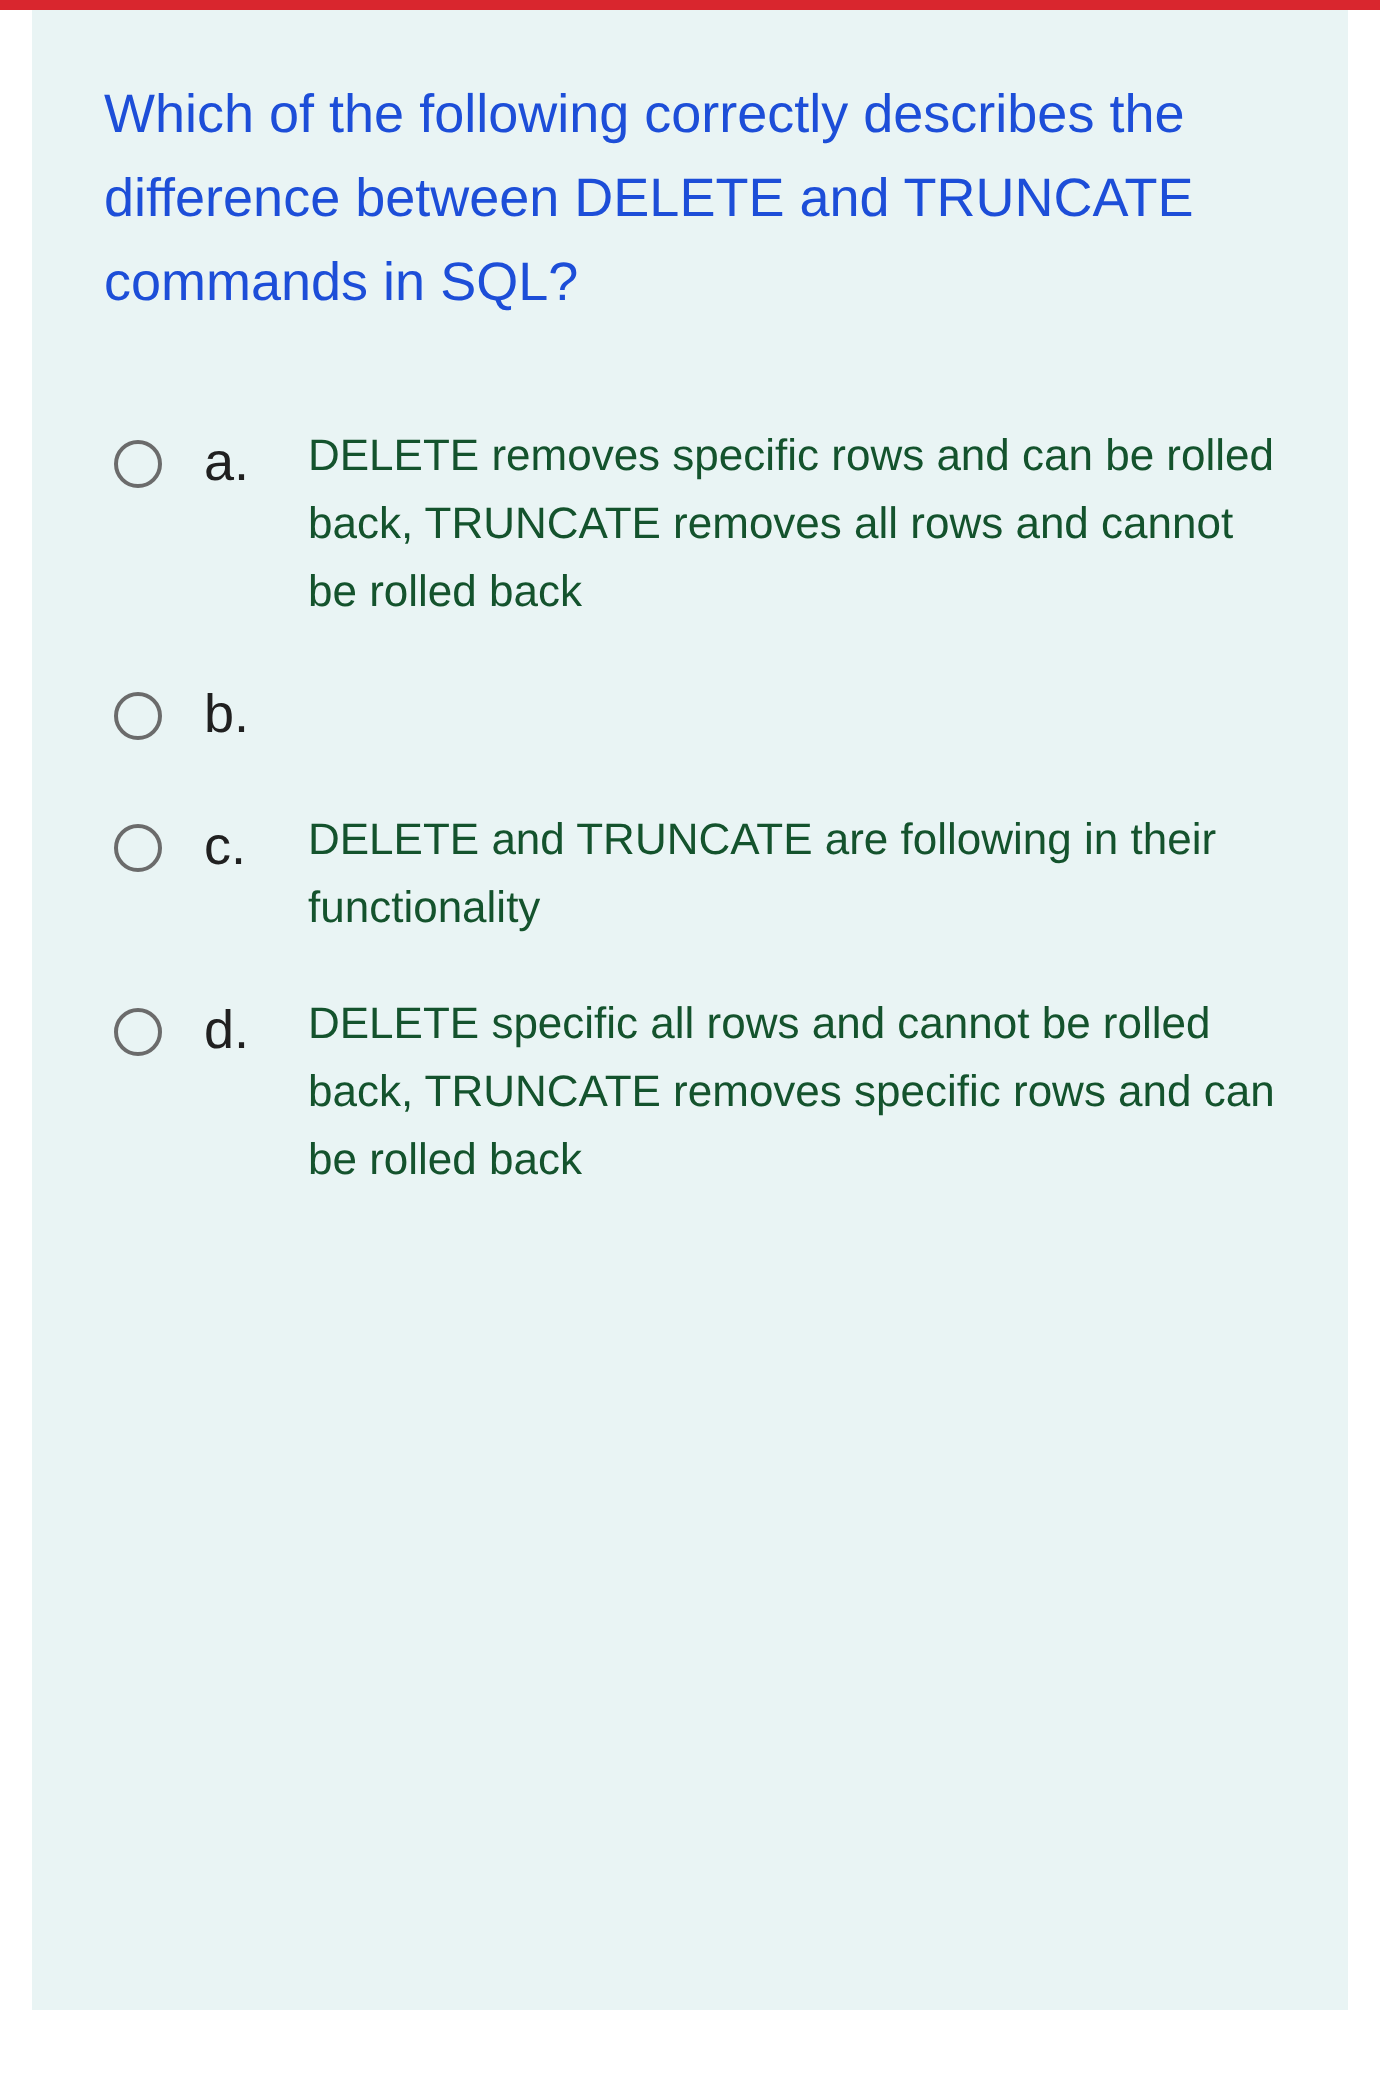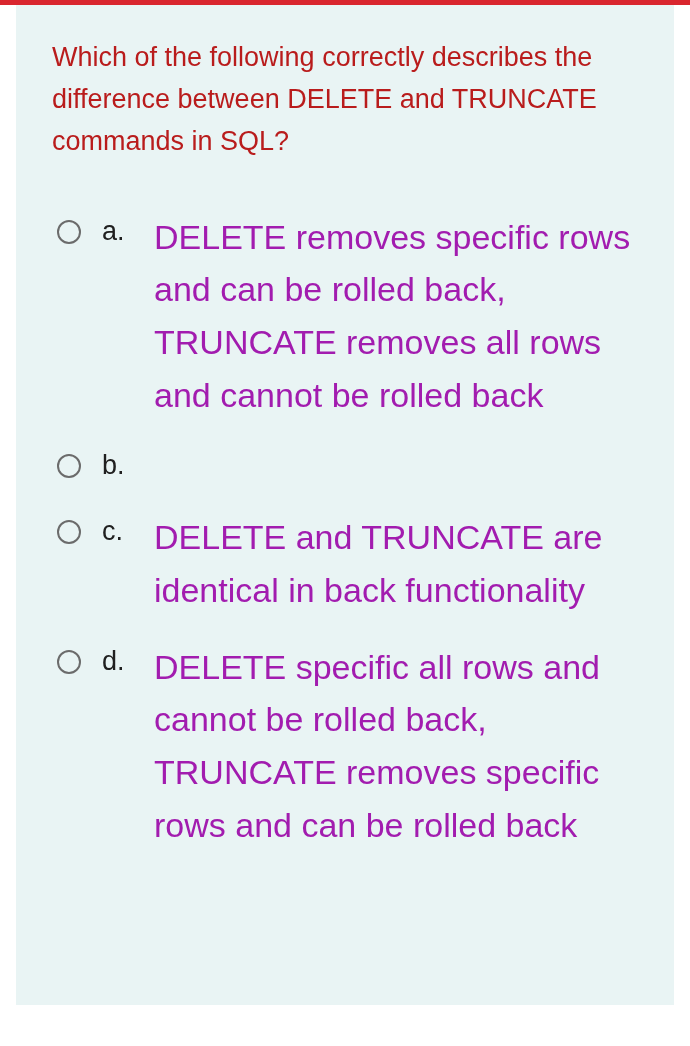--- a/index.html
+++ b/index.html
@@ -17,21 +17,21 @@
   }
   .card {
     margin: 0 16px 0 16px;
     background: #e9f4f4;
     padding: 32px 32px 40px 36px;
     min-height: 1000px;
   }
   .question {
     font-size: 27px;
     line-height: 1.55;
-    color: #b91c1c;
+    color: #1d4ed8;
     margin-bottom: 48px;
   }
   .options {
     display: flex;
     flex-direction: column;
     gap: 24px;
   }
   .option {
     display: flex;
     align-items: flex-start;
@@ -52,22 +52,22 @@
     cursor: pointer;
     display: inline-block;
   }
   .letter {
     flex: 0 0 34px;
     font-size: 27px;
     color: #202020;
     line-height: 1.55;
   }
   .text {
-    font-size: 34px;
-    color: #a21caf;
+    font-size: 22px;
+    color: #14532d;
     line-height: 1.55;
     flex: 1 1 auto;
   }
 </style>
 </head>
 <body>
 
 <div class="top-bar"></div>
 
 <div class="card">
@@ -88,21 +88,21 @@
         <input type="radio" name="q" class="radio" style="">
       </span>
       <span class="letter">b.</span>
     </label>
 
     <label class="option">
       <span class="radio-wrap">
         <input type="radio" name="q" class="radio" style="">
       </span>
       <span class="letter">c.</span>
-      <span class="text">DELETE and TRUNCATE are identical in back functionality</span>
+      <span class="text">DELETE and TRUNCATE are following in their functionality</span>
     </label>
 
     <label class="option">
       <span class="radio-wrap">
         <input type="radio" name="q" class="radio" style="">
       </span>
       <span class="letter">d.</span>
       <span class="text">DELETE specific all rows and cannot be rolled back, TRUNCATE removes specific rows and can be rolled back</span>
     </label>
 

